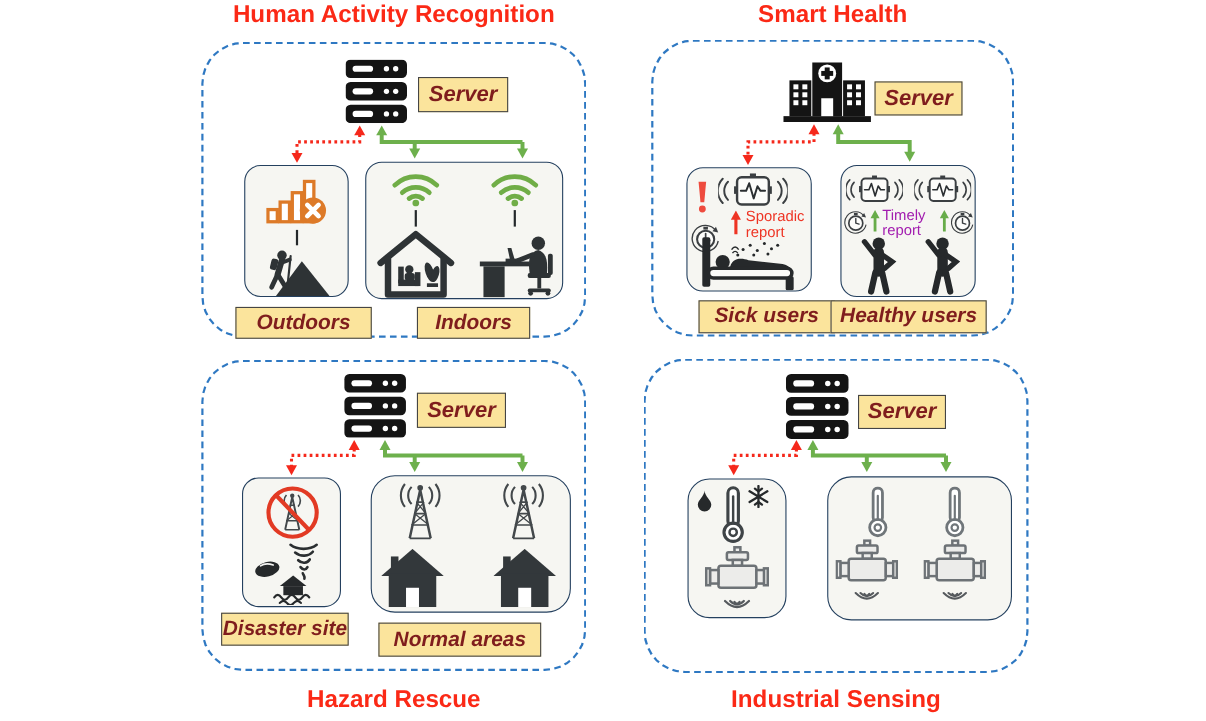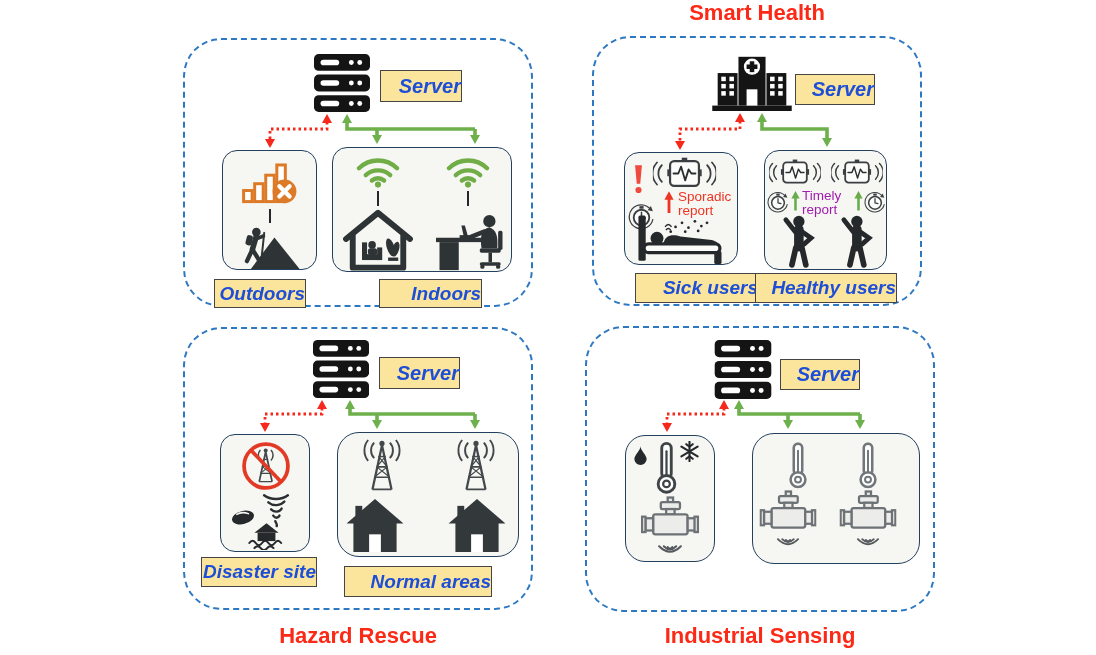--- a/index.html
+++ b/index.html
@@ -4,22 +4,22 @@
 <style>
   html,body{margin:0;padding:0;background:#fff;}
   .canvas{position:relative;width:1096px;height:655px;background:#ffffff;
           font-family:"Liberation Sans", sans-serif;overflow:hidden;}
   .panel-title{position:absolute;color:#fb2916;font-weight:bold;font-size:22px;
                text-align:center;letter-spacing:0;line-height:1.1;}
   .dashed-box{position:absolute;border:2.6px dashed #2e78c2;border-radius:38px;box-sizing:border-box;}
   .group-box{position:absolute;border:1.6px solid #24405f;border-radius:15px;
              background:#f6f6f2;box-sizing:border-box;}
   .label-box{position:absolute;background:#fbe49c;border:1.2px solid #454545;
-             color:#1d4ed8;font-weight:bold;font-style:italic;
-             display:flex;align-items:center;justify-content:flex-end;
+             color:#7f1d1d;font-weight:bold;font-style:italic;
+             display:flex;align-items:center;justify-content:center;
              text-align:center;font-size:19px;line-height:1.05;box-sizing:border-box;}
   .label-box.two-line{font-size:18px;}
   .icon{position:absolute;display:block;}
   .links{position:absolute;left:0;top:0;pointer-events:none;}
   .connector{position:absolute;width:2.4px;background:#24282b;}
   .annotation{position:absolute;font-weight:normal;font-size:13.5px;line-height:1.02;}
   .annotation span{display:block;}
   .ann-red{color:#ee3424;}
   .ann-green{color:#a21caf;}
   .server-label-text{font-size:20px;}
@@ -289,20 +289,21 @@
     </symbol>
     <symbol id="up-arrow" viewBox="0 0 12 28">
       <path d="M6 8 V26" stroke="currentColor" stroke-width="3.4" fill="none"></path>
       <polygon points="6,0 11.5,10 0.5,10" fill="currentColor"></polygon>
     </symbol>
   </defs>
 </svg>
 
 <div class="canvas">
 
+  <div class="panel-title" style="left:183px;top:1px;width:350px;">Human Activity Recognition</div>
 
   <div class="dashed-box" style="left:183px;top:38px;width:350px;height:269px;">
     <svg class="icon" style="left:129px;top:14px;" width="56" height="58" viewBox="0 0 60 62">
         <use href="#server-rack"></use>
       </svg>
     <div class="label-box" style="left:195px;top:30px;width:82px;height:32px;">
       <span class="server-label-text">Server</span>
     </div>
 
     <svg class="links" width="350" height="269" viewBox="0 0 350 269">
@@ -339,21 +340,21 @@
       <div class="connector" style="left:44px;top:43px;height:15px;"></div>
       <div class="connector" style="left:134px;top:43px;height:15px;"></div>
       <svg class="icon" style="left:3px;top:59px;" width="84" height="64" viewBox="0 0 86 76">
           <use href="#house-person"></use>
         </svg>
       <svg class="icon" style="left:101px;top:60px;" width="74" height="63" viewBox="0 0 80 72">
           <use href="#desk-person"></use>
         </svg>
     </div>
 
-    <div class="label-box" style="left:29px;top:239px;width:92px;height:29px;">
+    <div class="label-box" style="left:29px;top:239px;width:124px;height:29px;">
       <span>Outdoors</span>
     </div>
     <div class="label-box" style="left:194px;top:239px;width:103px;height:29px;">
       <span>Indoors</span>
     </div>
   </div>
 
   <div class="panel-title" style="left:592px;top:1px;width:330px;">Smart Health</div>
 
   <div class="dashed-box" style="left:592px;top:36px;width:330px;height:270px;">

